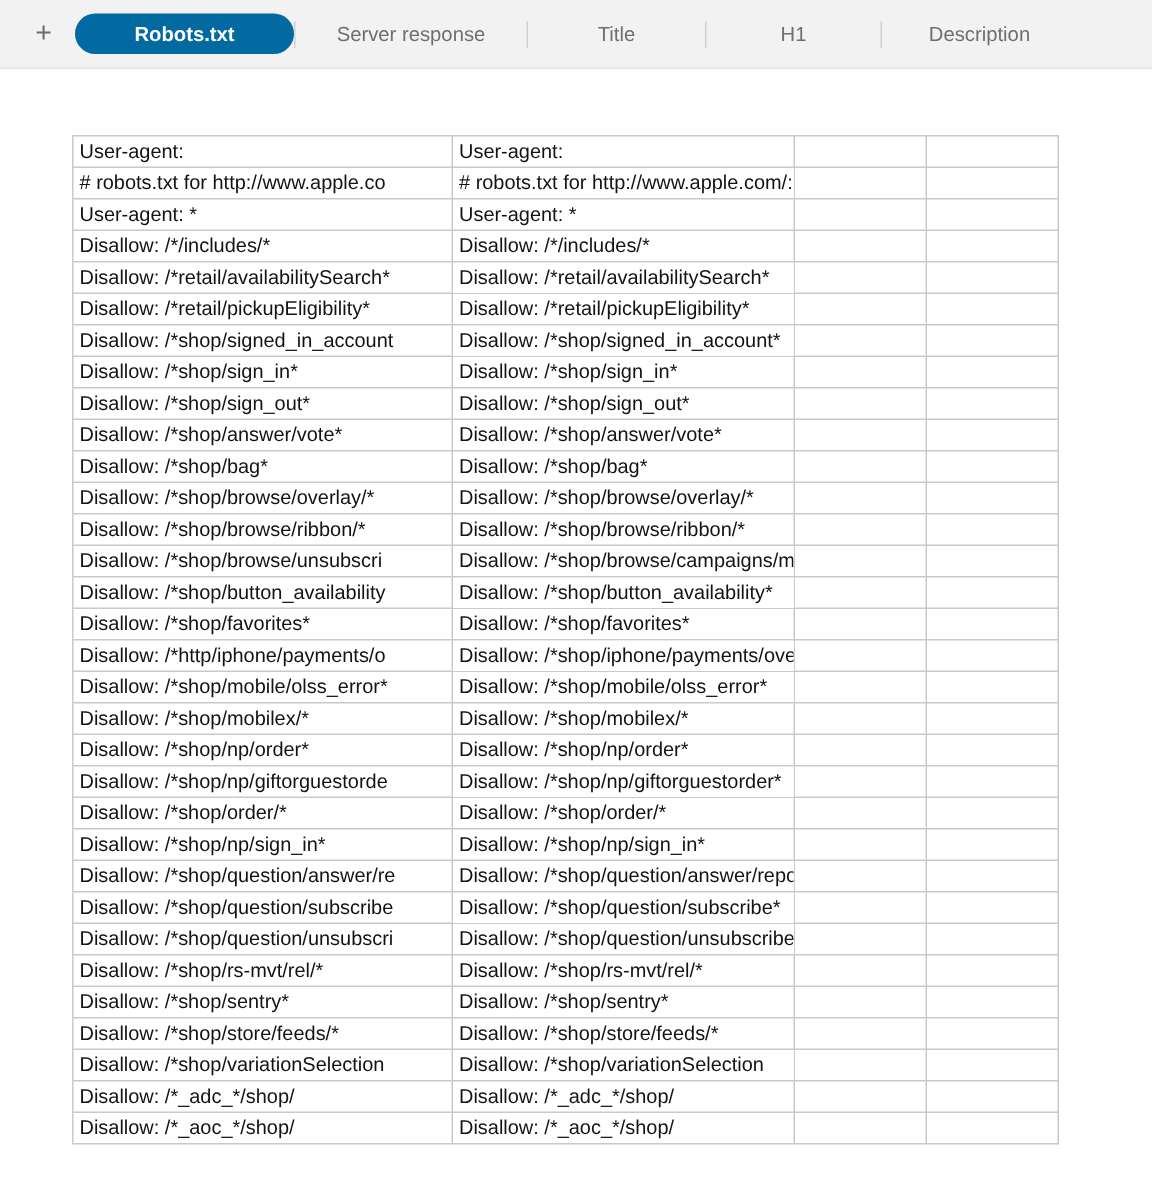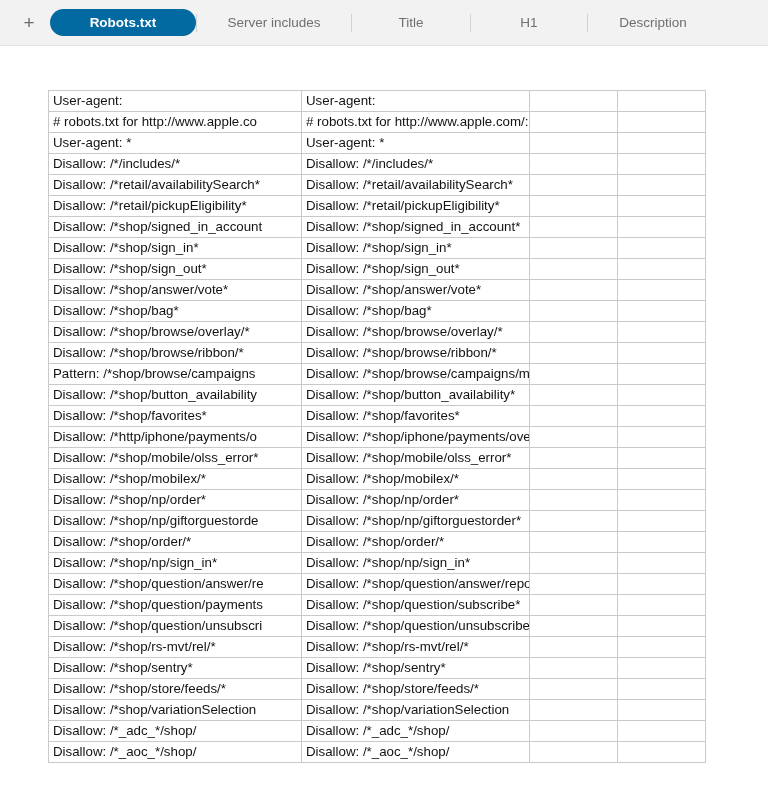--- a/index.html
+++ b/index.html
@@ -119,21 +119,21 @@
 </head>
 <body>
 
 <div class="tabbar">
   <div class="add-tab">+</div>
   <div class="tab active tab-robots">
     <span>Robots.txt</span>
   </div>
   <div class="tab-sep"></div>
   <div class="tab tab-server">
-    <span>Server includes</span>
+    <span>Server response</span>
   </div>
   <div class="tab-sep"></div>
   <div class="tab tab-title">
     <span>Title</span>
   </div>
   <div class="tab-sep"></div>
   <div class="tab tab-h1">
     <span>H1</span>
   </div>
   <div class="tab-sep"></div>
@@ -217,21 +217,21 @@
           <td class="c3"></td>
           <td class="c4"></td>
         </tr>
         <tr>
           <td class="c1">Disallow: /*shop/browse/ribbon/*</td>
           <td class="c2">Disallow: /*shop/browse/ribbon/*</td>
           <td class="c3"></td>
           <td class="c4"></td>
         </tr>
         <tr>
-          <td class="c1">Pattern: /*shop/browse/campaigns</td>
+          <td class="c1">Disallow: /*shop/browse/unsubscri</td>
           <td class="c2 spill"><span>Disallow: /*shop/browse/campaigns/mobile_overlay*</span></td>
           <td class="c3 covered"></td>
           <td class="c4"></td>
         </tr>
         <tr>
           <td class="c1">Disallow: /*shop/button_availability</td>
           <td class="c2 spill"><span>Disallow: /*shop/button_availability*</span></td>
           <td class="c3 covered"></td>
           <td class="c4"></td>
         </tr>
@@ -283,21 +283,21 @@
           <td class="c3"></td>
           <td class="c4"></td>
         </tr>
         <tr>
           <td class="c1">Disallow: /*shop/question/answer/re</td>
           <td class="c2 spill"><span>Disallow: /*shop/question/answer/report*</span></td>
           <td class="c3 covered"></td>
           <td class="c4"></td>
         </tr>
         <tr>
-          <td class="c1">Disallow: /*shop/question/payments</td>
+          <td class="c1">Disallow: /*shop/question/subscribe</td>
           <td class="c2 spill"><span>Disallow: /*shop/question/subscribe*</span></td>
           <td class="c3 covered"></td>
           <td class="c4"></td>
         </tr>
         <tr>
           <td class="c1">Disallow: /*shop/question/unsubscri</td>
           <td class="c2 spill"><span>Disallow: /*shop/question/unsubscribe/</span></td>
           <td class="c3 covered"></td>
           <td class="c4"></td>
         </tr>

